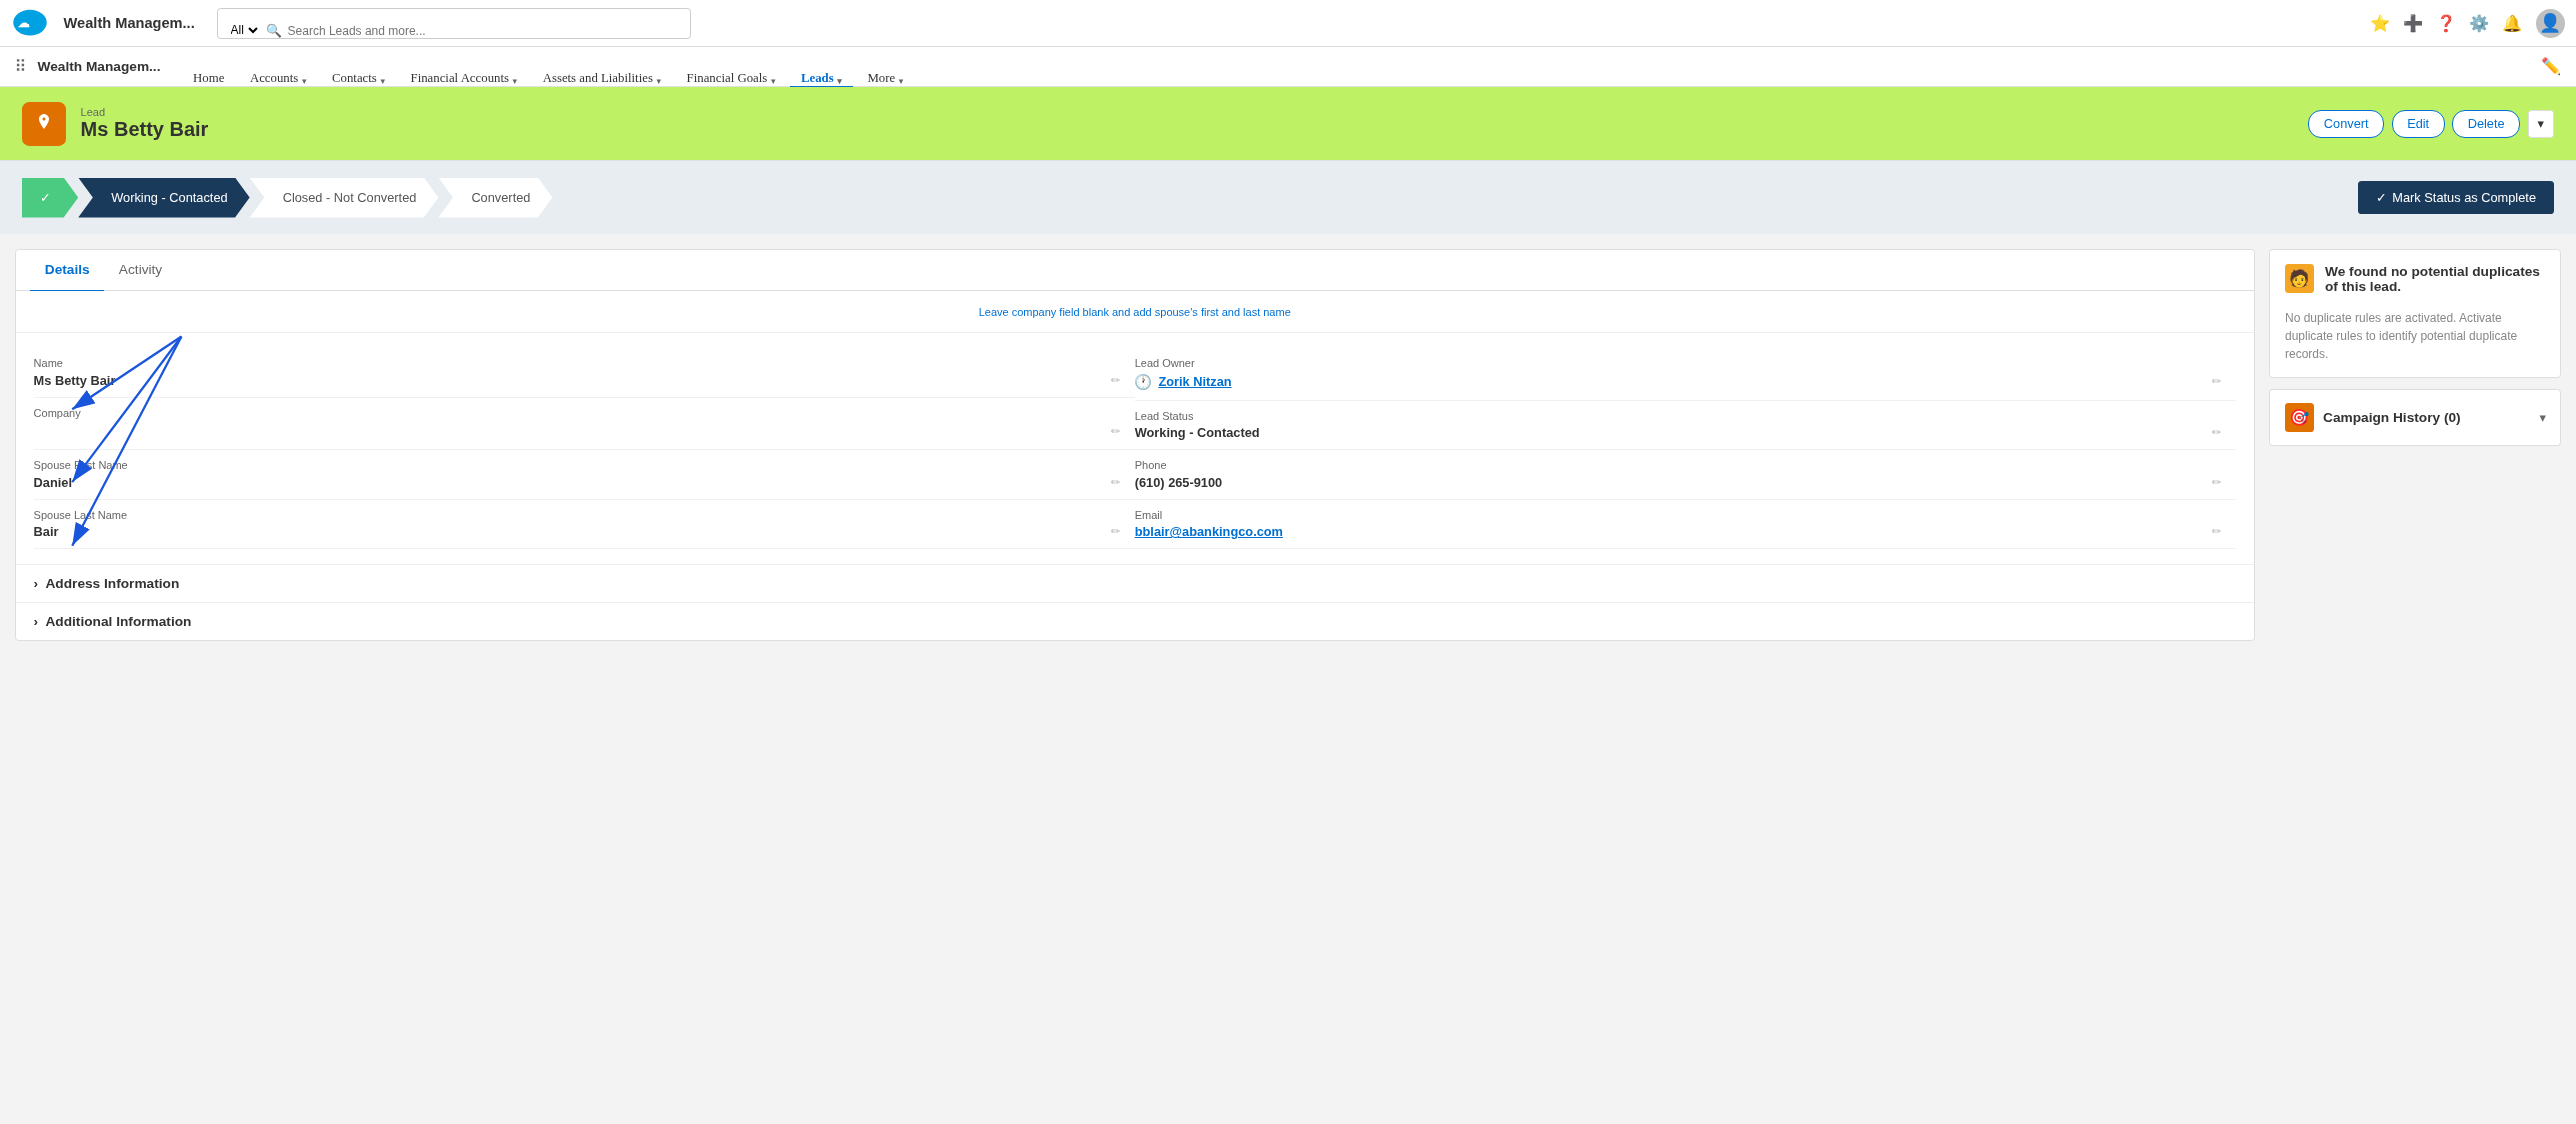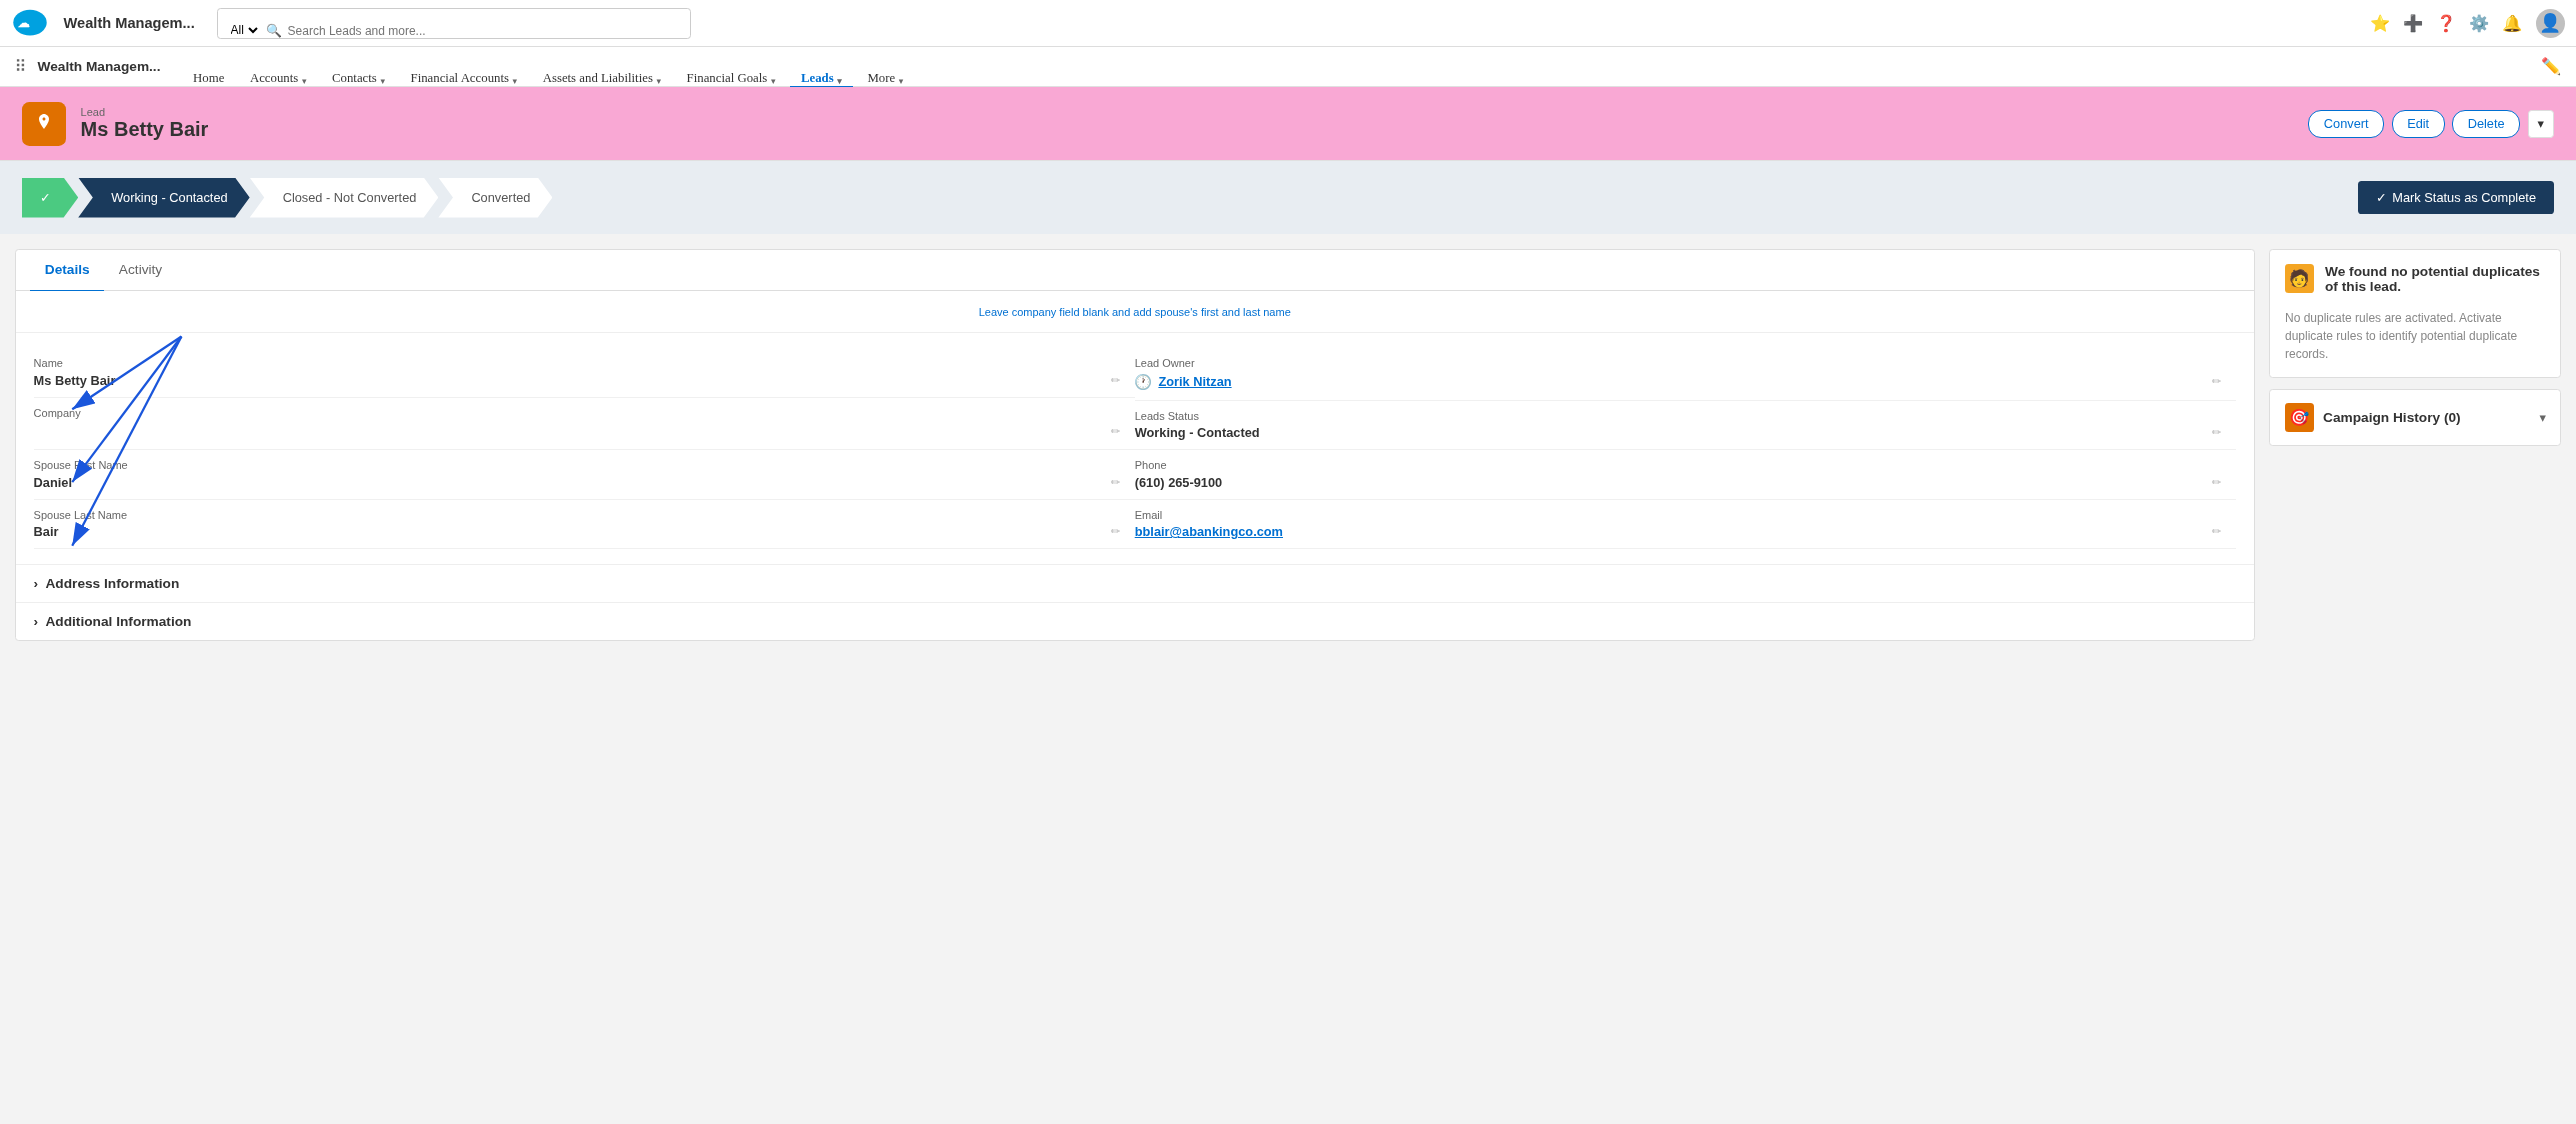--- a/index.html
+++ b/index.html
@@ -33,21 +33,21 @@
       display: flex; align-items: flex-end; gap: 3.6px; padding: 0 11px;
       height: 40px; font-size: 12.8px; color: #333; cursor: pointer; white-space: nowrap;
       border-bottom: 1.8px solid transparent; margin-bottom: -1.8px; font-family: Liberation Serif, serif;
     }
     .nav-item.active { color: #0070d2; border-bottom: 1.8px solid #0070d2; font-weight: 600; }
     .nav-item .chevron { font-size: 9px; color: #666; }
     .nav-edit { margin-left: auto; font-size: 16.4px; color: #666; cursor: pointer; }
 
     
     .record-header {
-      background: #f9a8d4; padding: 14.6px 22px; display: flex; align-items: center;
+      background: #bef264; padding: 14.6px 22px; display: flex; align-items: center;
       border-bottom: 0.9px solid #e0e0e0; box-shadow: 0 1.8px 3.6px rgba(0,0,0,0.05);
     }
     .record-icon {
       width: 44px; height: 44px; background: #e07000; border-radius: 7.3px;
       display: flex; align-items: center; justify-content: center; margin-right: 14.6px; flex-shrink: 0;
     }
     .record-icon svg { width: 24px; height: 24px; fill: #fff; }
     .record-meta .record-type { font-size: 11px; color: #666; }
     .record-meta .record-name { font-size: 20px; font-weight: 700; color: #333; }
     .record-actions { margin-left: auto; display: flex; align-items: center; gap: 7.3px; }
@@ -302,21 +302,21 @@
               <div class="field-label">Lead Owner</div>
               <div class="field-row">
                 <div class="field-value" style="display:flex;align-items:center;gap:5.5px;">
                   <span style="font-size:14.6px;">🕐</span>
                   <span class="link" style="color:#0070d2;text-decoration:underline;">Zorik Nitzan</span>
                 </div>
                 <span class="edit-icon">✏</span>
               </div>
             </div>
             <div class="field-group">
-              <div class="field-label">Leads Status</div>
+              <div class="field-label">Lead Status</div>
               <div class="field-row">
                 <div class="field-value">Working - Contacted</div>
                 <span class="edit-icon">✏</span>
               </div>
             </div>
             <div class="field-group">
               <div class="field-label">Phone</div>
               <div class="field-row">
                 <div class="field-value">(610) 265-9100</div>
                 <span class="edit-icon">✏</span>

